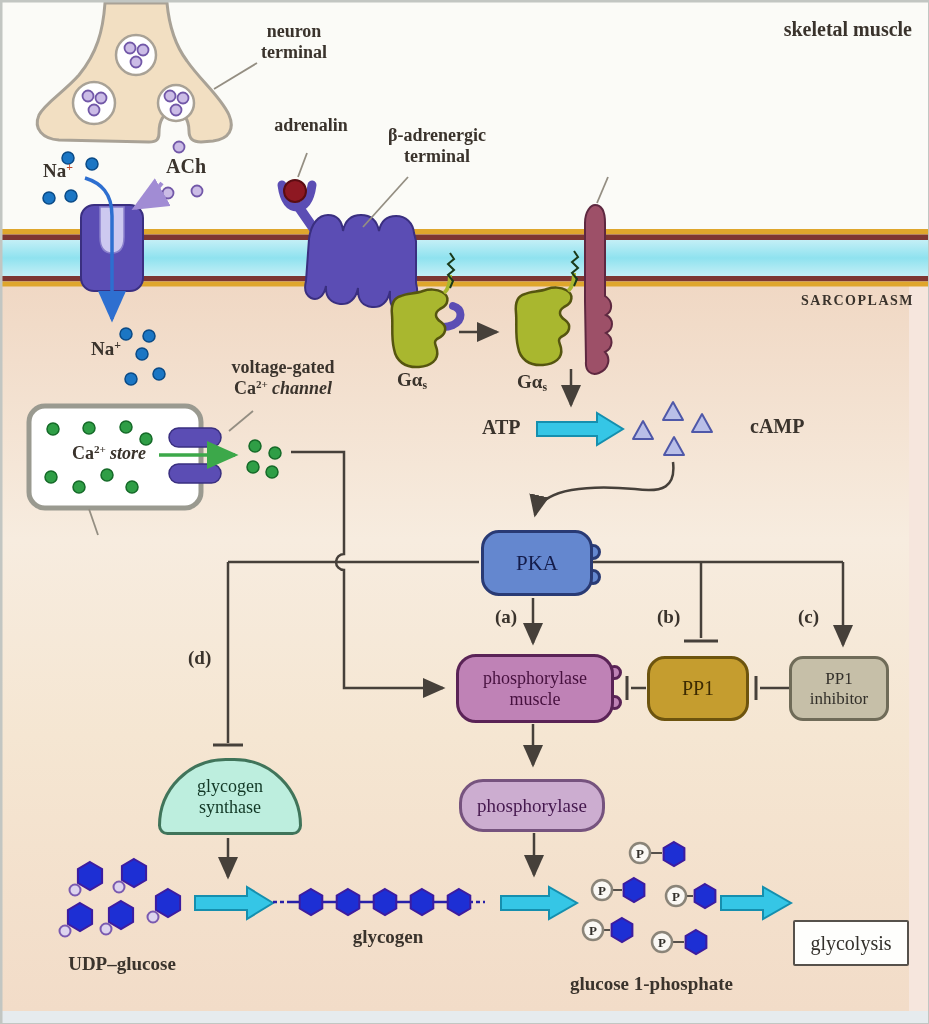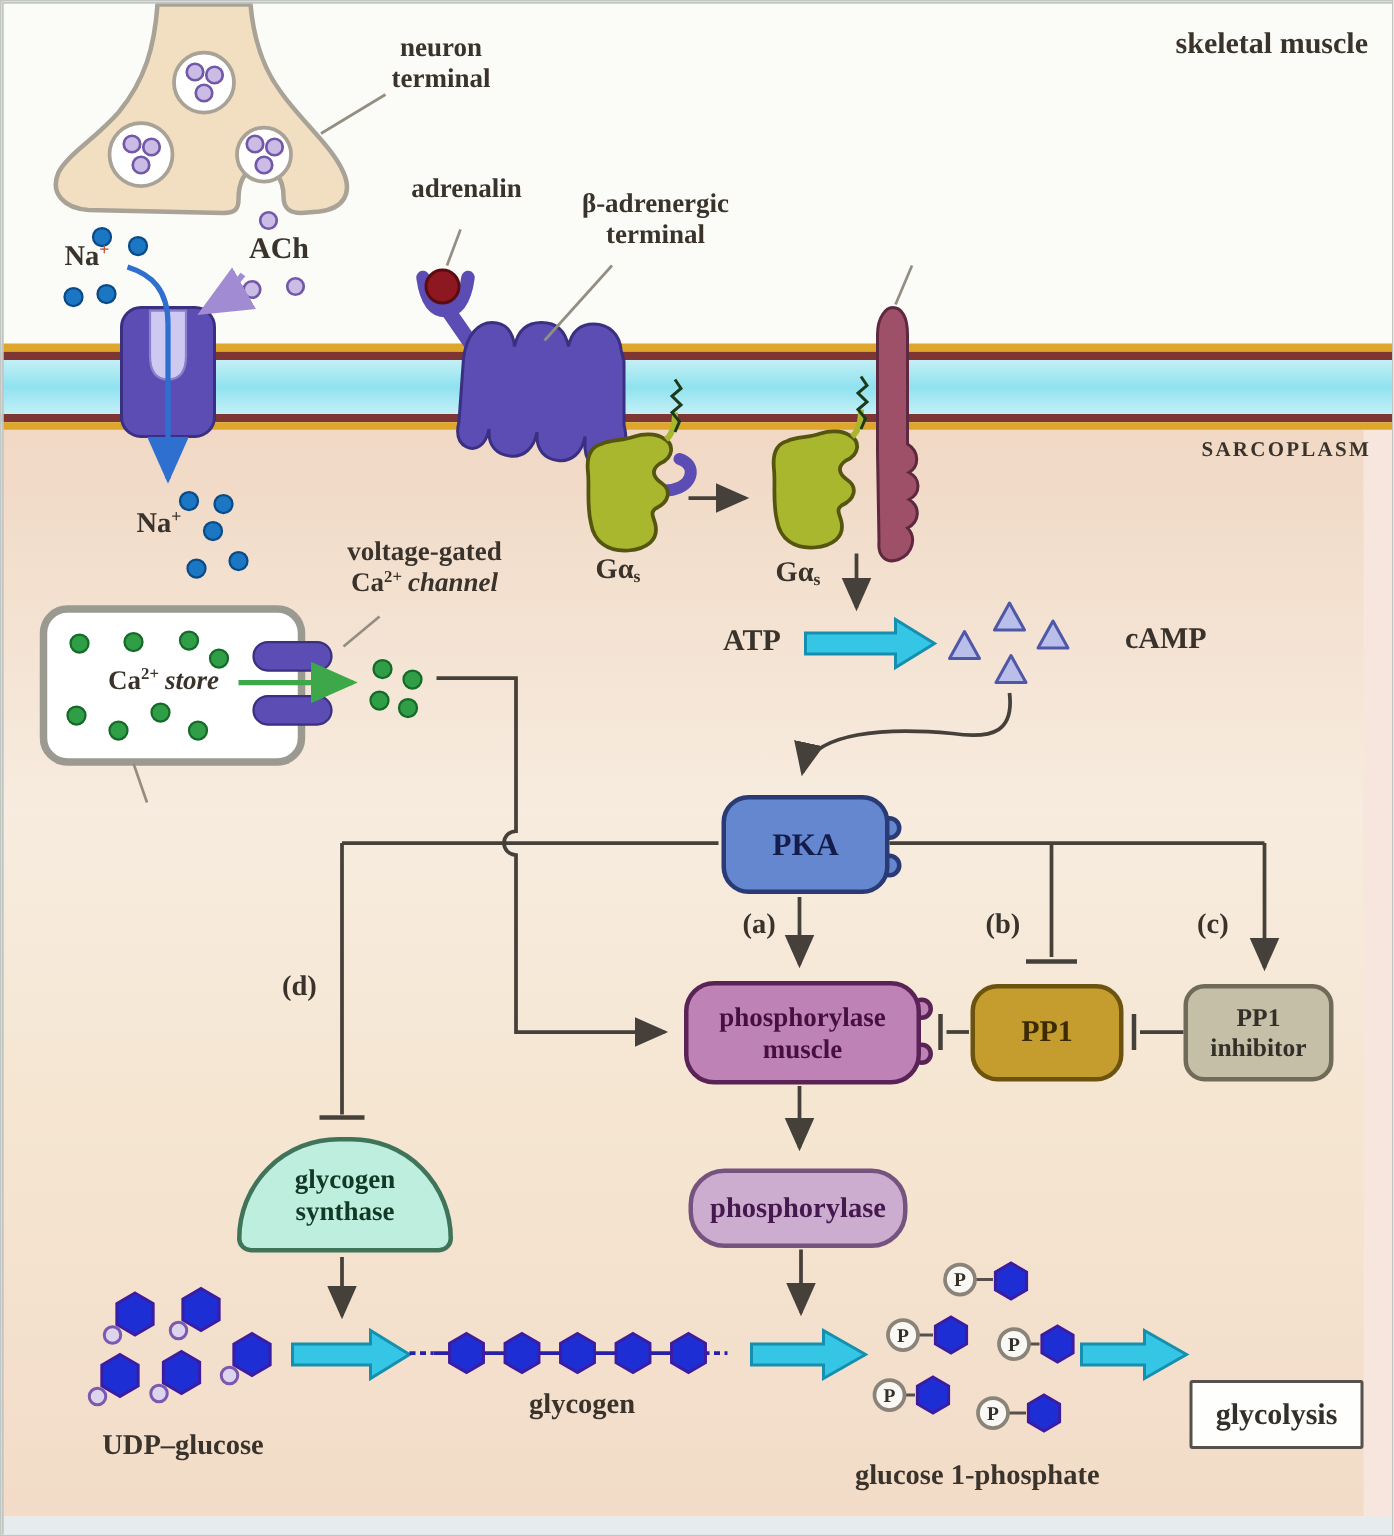--- a/index.html
+++ b/index.html
@@ -11,21 +11,21 @@
   svg.art{position:absolute;left:0;top:0;}
   .label{
     position:absolute;color:#3a332c;font-weight:bold;font-size:18px;
     line-height:1.18;text-align:center;white-space:nowrap;
   }
   .label .sup{font-size:0.62em;vertical-align:0.55em;}
   .label .sub{font-size:0.62em;vertical-align:-0.25em;}
   .label .gap{margin-left:4px;font-style:italic;}
   .box{
     position:absolute;display:flex;align-items:center;justify-content:center;
-    flex-direction:column;text-align:right;font-weight:bold;
+    flex-direction:column;text-align:right;font-weight:normal;
     font-family:"Liberation Serif","DejaVu Serif",serif;box-sizing:border-box;
   }
   .bump{position:absolute;border-radius:50%;box-sizing:border-box;}
   #pka-box{left:480px;top:529px;width:112px;height:66px;border-radius:18px;
     background:#6487cf;border:3px solid #293a74;color:#141c4a;font-size:21px;z-index:4;}
   .pka-bump{width:16px;height:16px;background:#6487cf;border:3px solid #293a74;z-index:3;}
   #pk-box{left:455px;top:653px;width:158px;height:69px;border-radius:20px;
     background:#bf82b6;border:3px solid #5a2356;color:#46103e;font-size:18px;z-index:4;}
   .pk-bump{width:15px;height:15px;background:#bf82b6;border:3px solid #5a2356;z-index:3;}
   #pp1-box{left:646px;top:655px;width:102px;height:65px;border-radius:18px;

